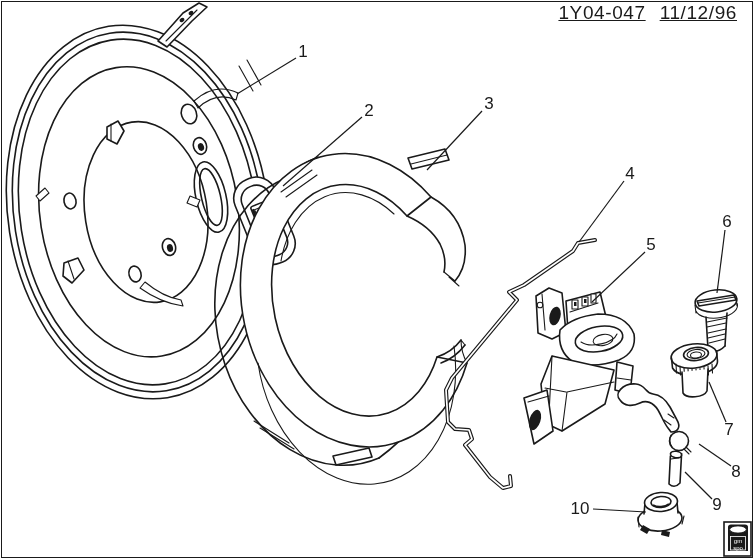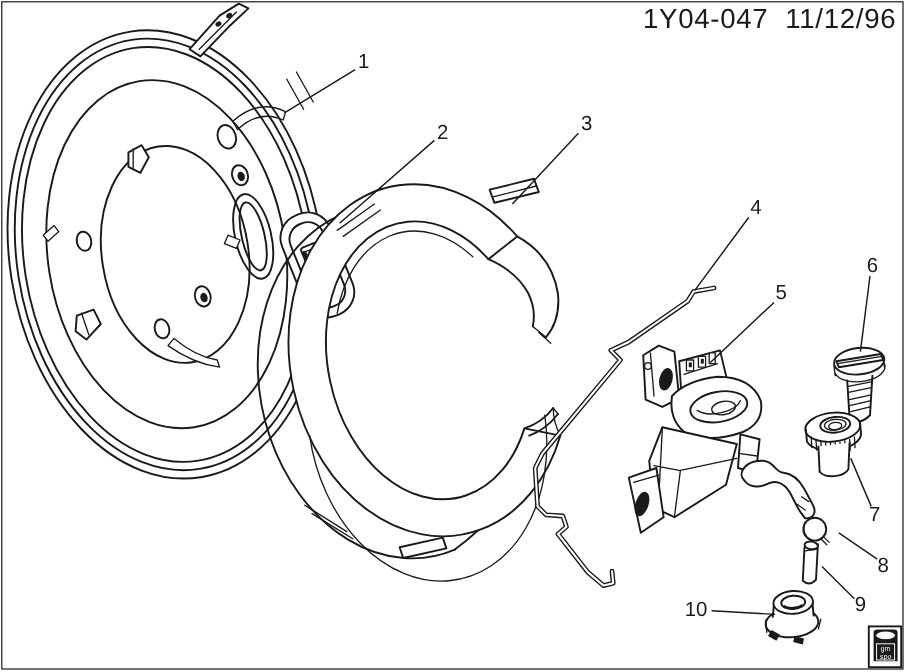--- a/index.html
+++ b/index.html
@@ -6,22 +6,22 @@
   html,body { margin:0; padding:0; background:#e8e8e8; }
   #page {
     position:relative; width:755px; height:560px; background:var(--paper);
     font-family:"Liberation Sans", sans-serif; overflow:hidden;
   }
   #frame {
     position:absolute; left:1px; top:1px; right:2px; bottom:2px;
     border:1.6px solid var(--ink); pointer-events:none;
   }
   #header {
-    position:absolute; top:2px; right:8px; color:var(--ink);
-    font-size:23px; letter-spacing:.6px; white-space:nowrap;
+    position:absolute; top:2px; right:18px; color:var(--ink);
+    font-size:19px; letter-spacing:.6px; white-space:nowrap;text-decoration:underline;
   }
   #header .code { margin-right:14px; }
   svg { position:absolute; left:0; top:0; }
   .draw { fill:none; stroke:var(--ink); stroke-width:1.6; stroke-linejoin:round; stroke-linecap:round; }
   .thin { stroke-width:1.1; }
   .wfill { fill:var(--paper); }
   .ink  { fill:var(--ink); stroke:none; }
   .leader { stroke:var(--ink); stroke-width:1.2; fill:none; }
   .callout {
     font-family:"Liberation Sans", sans-serif; font-size:17px;

